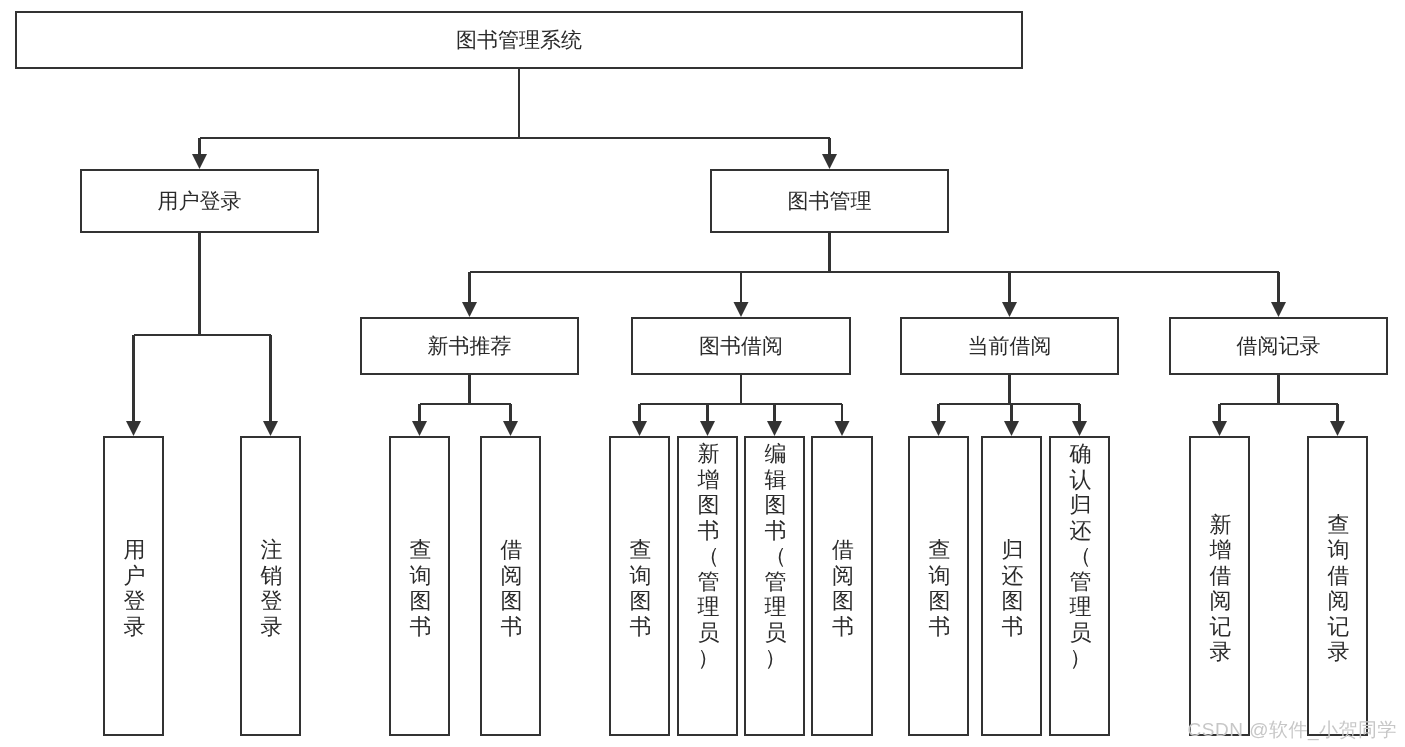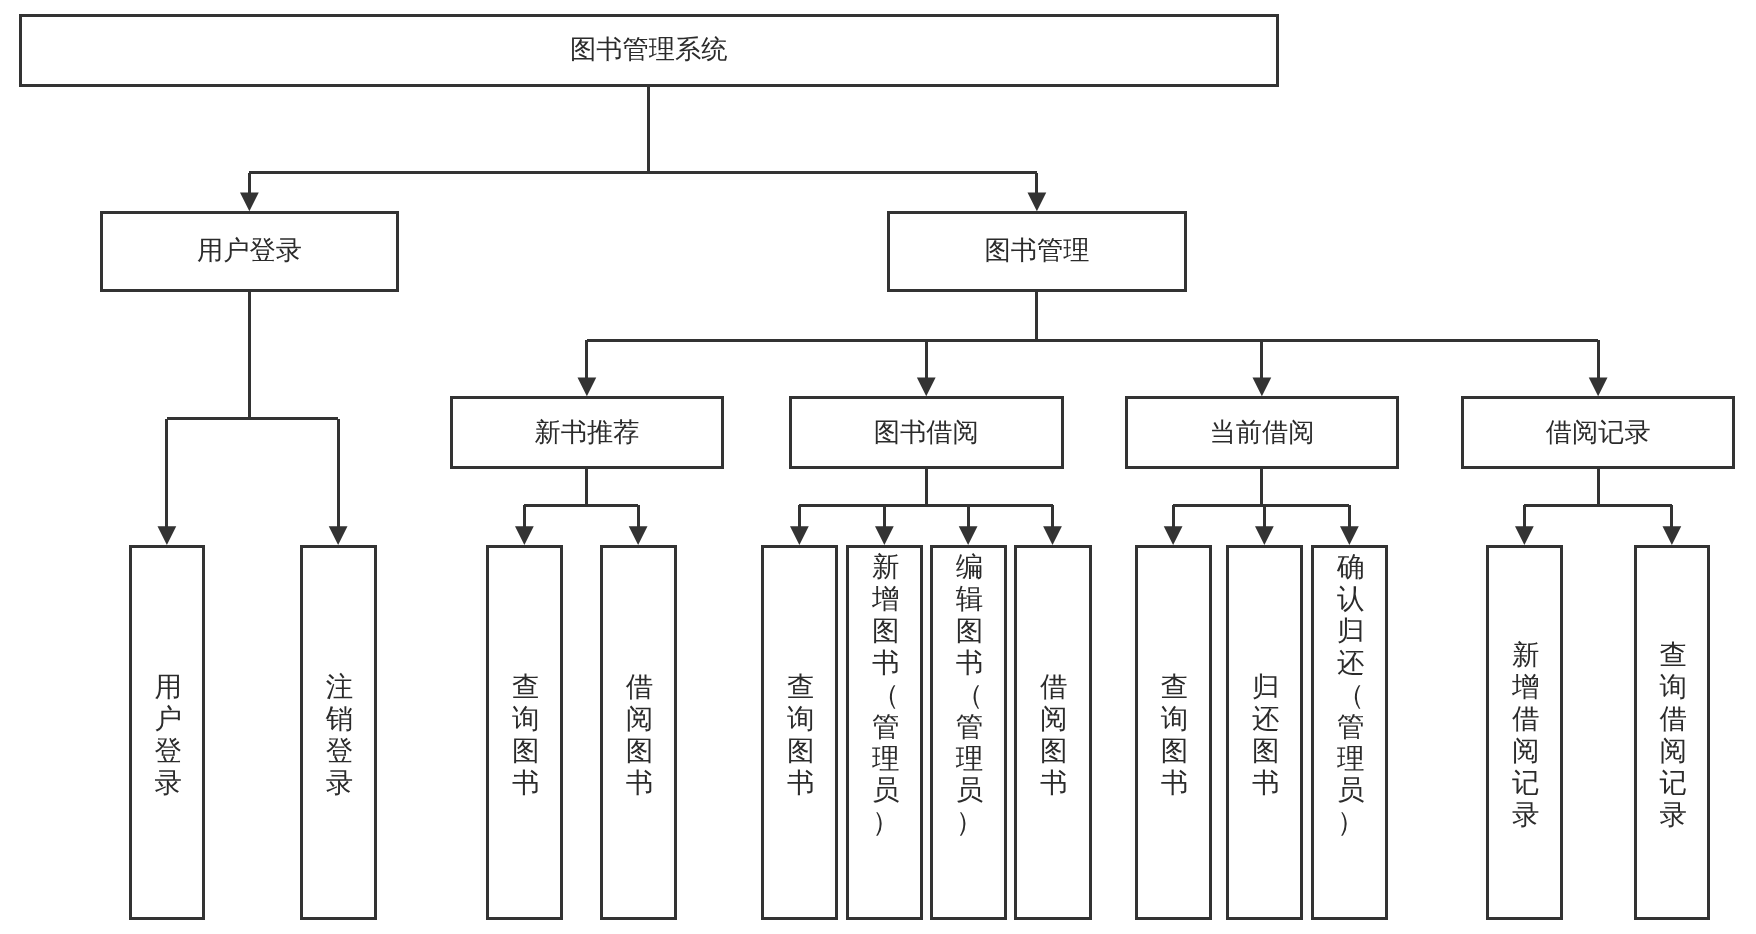--- a/index.html
+++ b/index.html
@@ -204,14 +204,15 @@
           <rect x="1190" y="437" width="59" height="298" class="node-box"></rect>
           <text x="1220.5" y="531.5" class="node-label-v"><tspan x="1220.5" dy="0">新</tspan><tspan x="1220.5" dy="25.5">增</tspan><tspan x="1220.5" dy="25.5">借</tspan><tspan x="1220.5" dy="25.5">阅</tspan><tspan x="1220.5" dy="25.5">记</tspan><tspan x="1220.5" dy="25.5">录</tspan></text>
         </g>
         <g>
           <rect x="1308" y="437" width="59" height="298" class="node-box"></rect>
           <text x="1338.5" y="531.5" class="node-label-v"><tspan x="1338.5" dy="0">查</tspan><tspan x="1338.5" dy="25.5">询</tspan><tspan x="1338.5" dy="25.5">借</tspan><tspan x="1338.5" dy="25.5">阅</tspan><tspan x="1338.5" dy="25.5">记</tspan><tspan x="1338.5" dy="25.5">录</tspan></text>
         </g>
       </g>
   </svg>
 
+  <div class="watermark">CSDN @软件_小贺同学</div>
 
 </div>
 
 </body></html>

